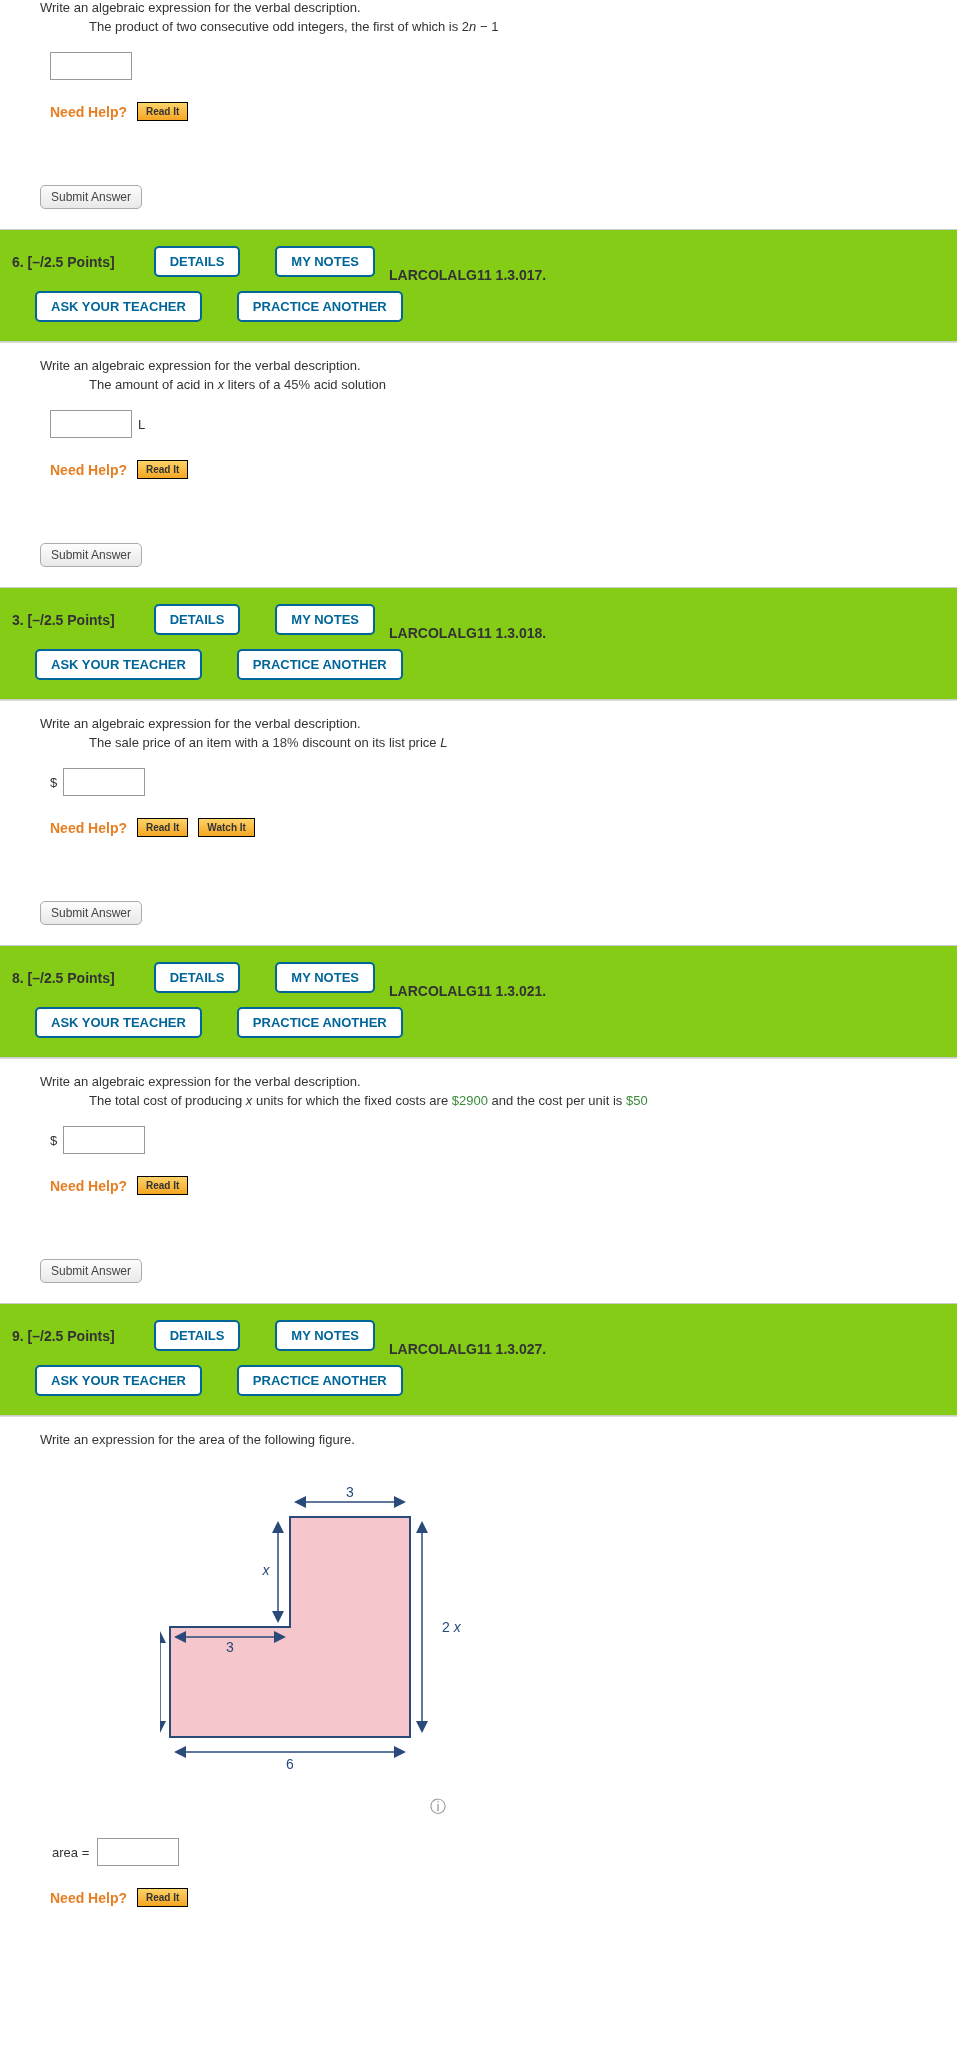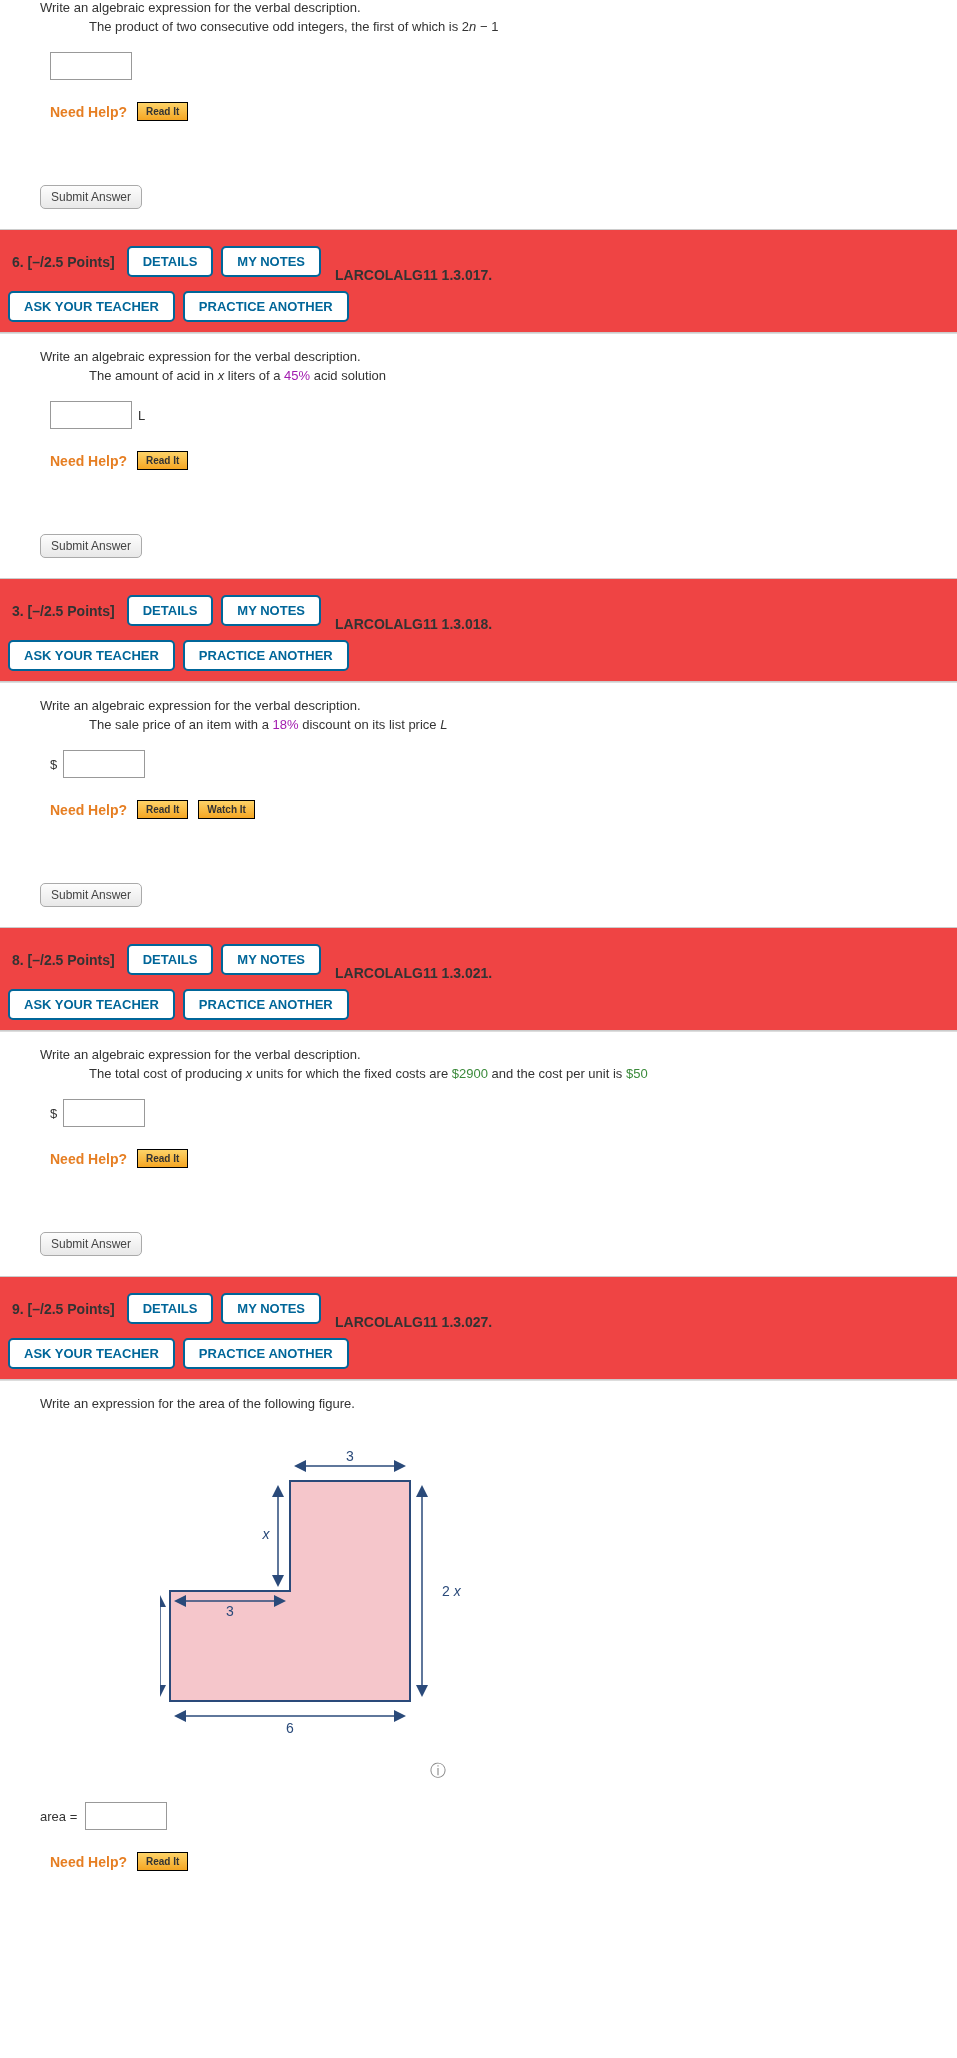--- a/index.html
+++ b/index.html
@@ -14,21 +14,21 @@
   }
   .q-body {
     padding: 15px 40px 20px 40px;
     border-top: 1px solid #ddd;
     background: #fff;
   }
   .q-body.first { border-top: none; padding-top: 0; }
   .prompt { color: #333; margin-bottom: 4px; }
   .desc { margin-left: 49px; color: #333; margin-bottom: 18px; }
   .italic { font-style: italic; }
-  .red { color: #a21caf; }
+  .red { color: #404040; }
   .green { color: #3a8a3a; }
   .answer-row { margin-left: 10px; margin-bottom: 8px; display:flex; align-items:center; gap:6px;}
   input.ans {
     width: 82px; height: 28px;
     border: 1px solid #999; background: #fff;
     padding: 2px 4px;
   }
   .need-help-row { display: flex; align-items: center; gap: 10px; margin: 22px 0 0 10px; }
   .need-help-label { color: #e67e22; font-weight: bold; font-size: 14px; }
   .help-btn {
@@ -44,43 +44,44 @@
     border: 1px solid #aaa;
     background: linear-gradient(#fdfdfd,#e8e8e8);
     border-radius: 5px;
     font-size: 12px;
     padding: 4px 10px;
     cursor: pointer;
     color:#444;
     margin-top:36px;
   }
   .q-header {
-    background: #ef4444;
+    background: #84cc16;
     border-top: 1px solid #ccc;
     border-bottom: 1px solid #ccc;
-    padding: 10px 4px 10px 4px;
+    padding: 10px 4px 19px 4px;
   }
   .hb-row { display:flex; align-items:center; gap:8px; flex-wrap:wrap; padding-left:4px;}
   .hb-row + .hb-row { margin-top:8px;align-items:center; }
   .qnum { font-weight: bold; font-size: 14px; color:#333; padding: 4px 4px;}
   .hb-btn {
     border: 2px solid #006699;
     color: #006699;
     background: #fff;
     border-radius: 5px;
     padding: 6px 14px;
     font-weight: bold;
     font-size: 13px;
     cursor: pointer;
+    margin-left: 27px;
   }
   .ref { font-weight: bold; font-size: 14px; color:#333; margin-left: 6px; margin-top: 27px;}
   .unit { color:#333; }
   .figure-wrap { margin: 30px 0 20px 120px; width: 360px; }
   svg { display:block; }
-  .area-row { margin-left: 0; display:flex; align-items:center; gap:8px; }
+  .area-row { margin-left: 12px; display:flex; align-items:center; gap:8px; }
   .info-icon { color:#888; font-size:16px; margin: 6px 0 0 390px;}
 </style>
 </head>
 <body>
 
 <div class="q-body first">
   <div class="prompt">Write an algebraic expression for the verbal description.</div>
   <div class="desc">
     <span>The product of two consecutive odd integers, the first of which is 2</span><span class="italic">n</span><span> − 1</span>
   </div>

